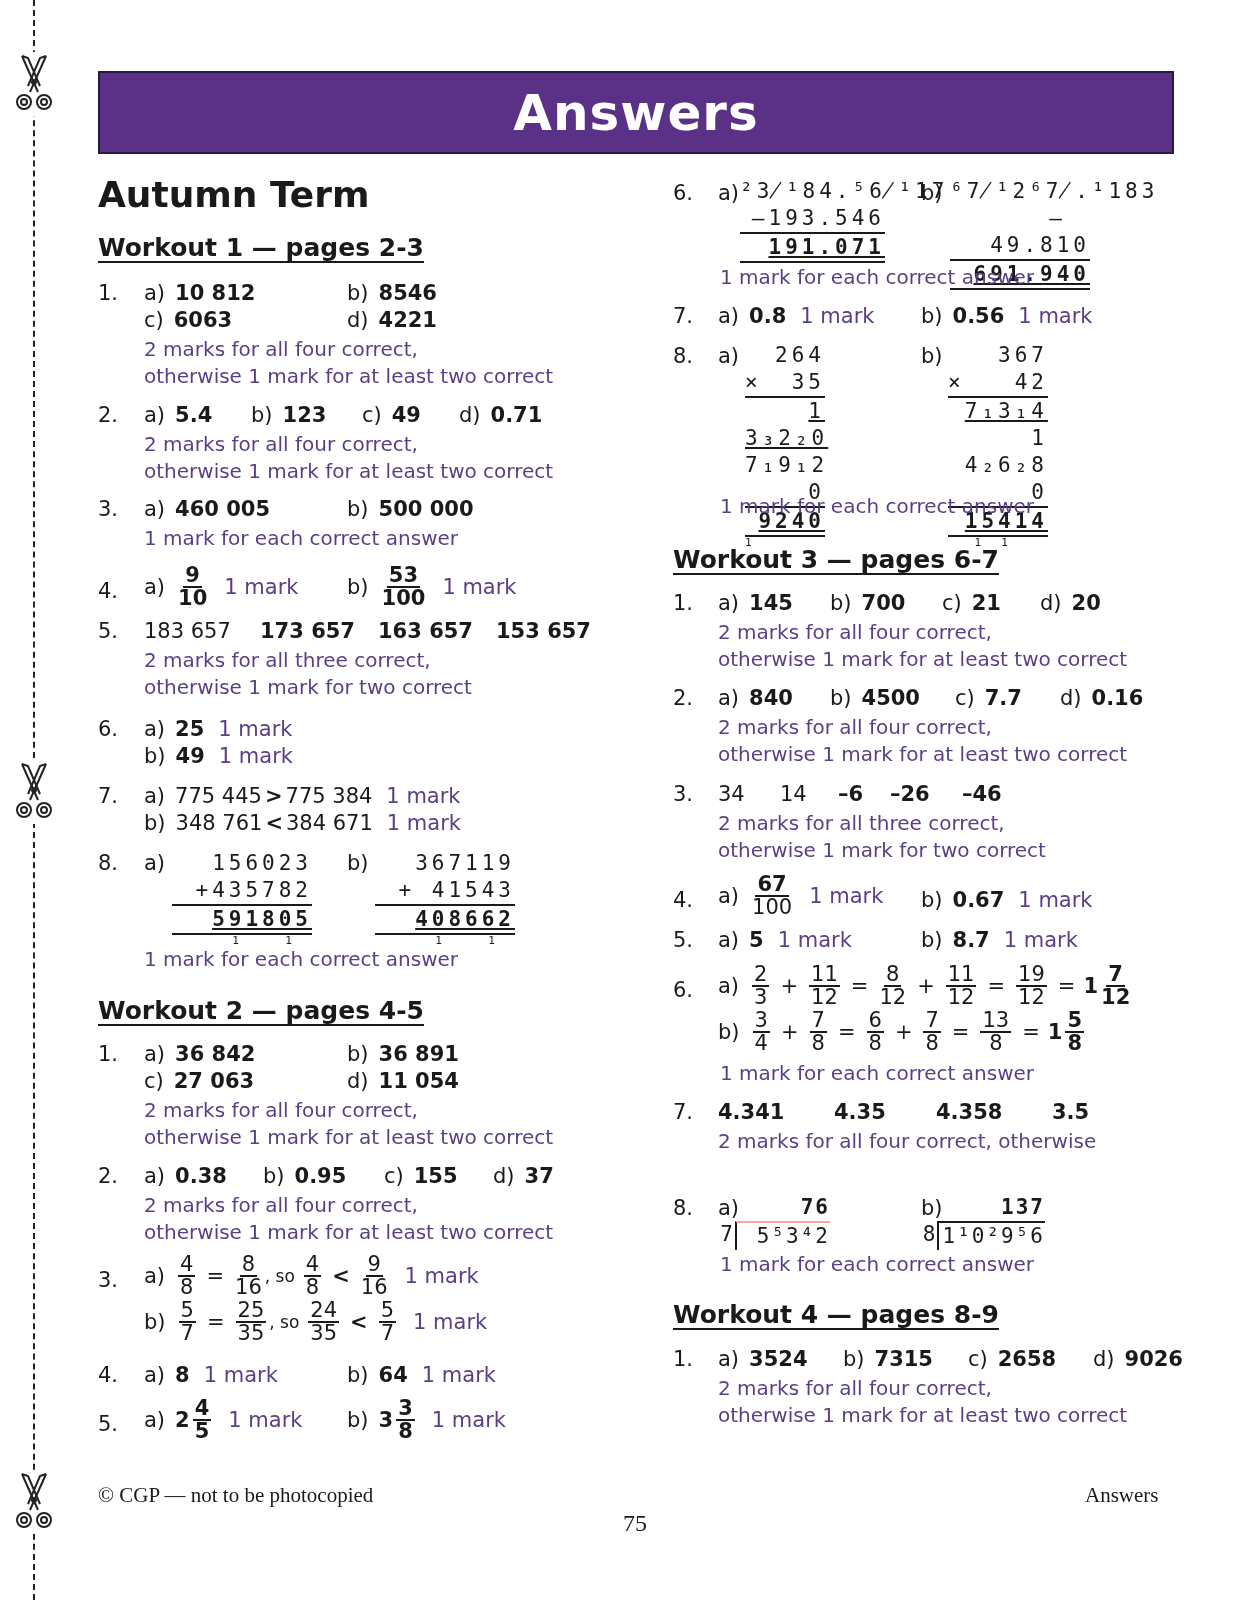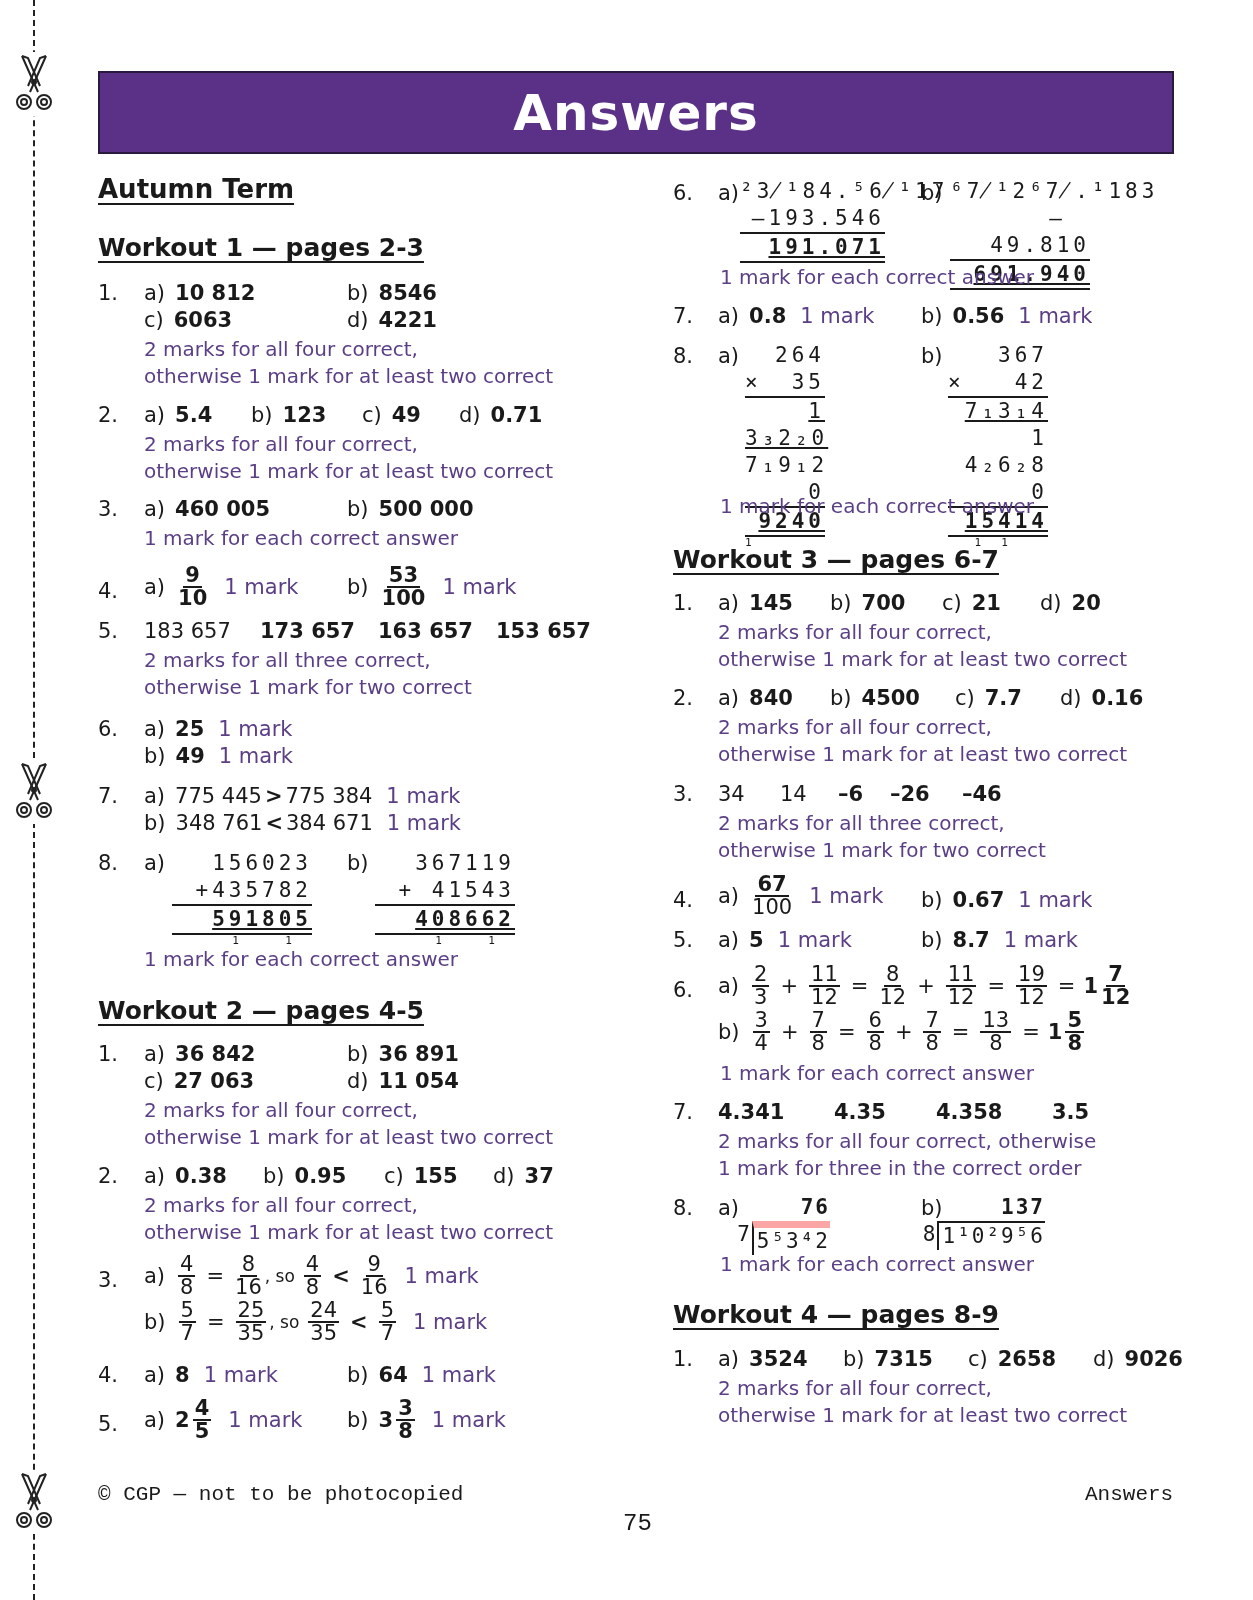--- a/index.html
+++ b/index.html
@@ -5,40 +5,40 @@
   html, body { margin:0; padding:0; background:#fff; }
   body { width:1253px; height:1600px; position:relative; overflow:hidden;
          font-family:"DejaVu Sans", sans-serif; color:#1a1a1a; }
   .cutline { position:absolute; left:33px; top:0; height:1600px; width:0;
              border-left:2px dashed #222; }
   .scissors { position:absolute; left:12px; width:44px; height:64px; background:#fff; }
   .banner { position:absolute; left:98px; top:71px; width:1076px; height:83px;
             background:#5b3187; border:2px solid #2a1a40; box-sizing:border-box;
             display:flex; align-items:center; justify-content:center; }
   .banner span { color:#fff; font-weight:bold; font-size:50px; letter-spacing:1px; }
-  .term { position:absolute; font-size:26px; font-weight:bold; text-decoration:underline;
+  .term { position:absolute; font-size:36px; font-weight:bold; 
           text-underline-offset:5px; }
   .wo { position:absolute; font-size:25px; font-weight:bold; text-decoration:underline;
         text-underline-offset:5px; }
   .row { position:absolute; font-size:21px; white-space:nowrap; display:flex; align-items:center; }
   .num { position:absolute; font-size:21px; }
   .b { font-weight:bold; }
   .lbl { margin-right:10px; }
   .mark { color:#5b3f86; margin-left:14px; }
   .note { position:absolute; color:#5b3f86; font-size:20px; white-space:nowrap; line-height:27px; }
   .frac { display:inline-flex; flex-direction:column; align-items:center; vertical-align:middle;
           line-height:21px; margin:0 3px; }
   .frac .n { border-bottom:2px solid #1a1a1a; padding:0 2px; }
   .sign { margin:0 8px; }
   .calc { position:absolute; font-family:"DejaVu Sans Mono", monospace; font-size:21px;
           letter-spacing:4px; text-align:right; line-height:27px; }
   .calc .line { border-top:2px solid #1a1a1a;text-decoration:underline; }
   .calc .res { font-weight:bold; border-bottom:2px solid #1a1a1a; }
   .calc .carry { font-size:11px; letter-spacing:20px; line-height:12px; }
-  .footer { position:absolute; top:1483px; font-family:Liberation Mono, monospace; font-size:21px; }
+  .footer { position:absolute; top:1483px; font-family:Liberation Serif, serif; font-size:21px; }
 </style>
 </head>
 <body>
 
 <div class="cutline"></div>
 <svg class="scissors" style="top:52px" viewBox="0 0 44 64">
     <g fill="none" stroke="#222" stroke-width="2">
       <path d="M10 4 L26 40 M34 4 L18 40"></path>
       <path d="M10 4 L16 6 L28 34"></path>
       <path d="M34 4 L28 6 L16 34"></path>
@@ -546,30 +546,29 @@
 
 <div class="num" style="left:673px;top:1100px">7.</div>
 <div class="row" style="left:718px;top:1100px">
   <span class="b" style="width:116px">4.341</span>
   <span class="b" style="width:102px">4.35</span>
   <span class="b" style="width:116px">4.358</span>
   <span class="b">3.5</span>
 </div>
 <div class="note" style="left:718px;top:1128px">
     <div>2 marks for all four correct, otherwise</div>
-    <div>1 mark for three in the correct order</div>
   </div>
 
 <div class="num" style="left:673px;top:1196px">8.</div>
 <div class="row" style="left:718px;top:1196px">a)</div>
 <div class="calc" style="left:750px;top:1194px;width:80px;letter-spacing:2px">
   <div class="b">76</div>
   <div style="display:flex;justify-content:flex-end">
       <span>7</span>
-      <span style="border-left:2px solid #1a1a1a;border-top:7px solid #fca5a5;padding-left:3px">5⁵3⁴2</span>
+      <span style="border-left:2px solid #1a1a1a;border-top:2px solid #fca5a5;padding-left:20px">5⁵3⁴2</span>
     </div>
 </div>
 <div class="row" style="left:921px;top:1196px">b)</div>
 <div class="calc" style="left:950px;top:1194px;width:95px;letter-spacing:2px">
   <div class="b">137</div>
   <div style="display:flex;justify-content:flex-end">
       <span>8</span>
       <span style="border-left:2px solid #1a1a1a;border-top:2px solid #1a1a1a;padding-left:3px">1¹0²9⁵6</span>
     </div>
 </div>

